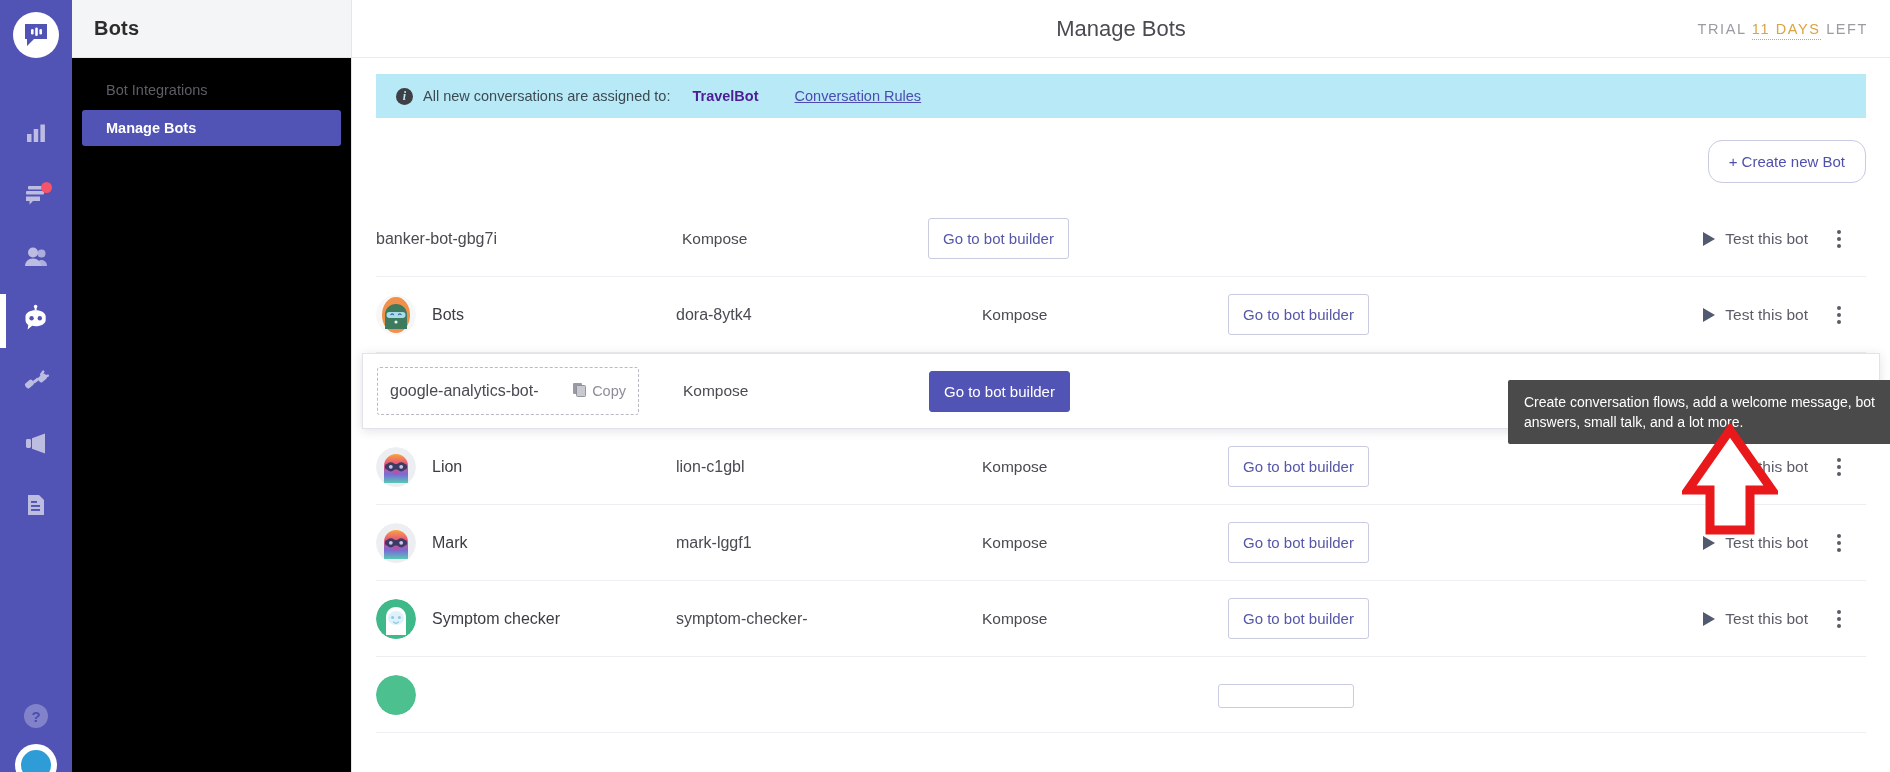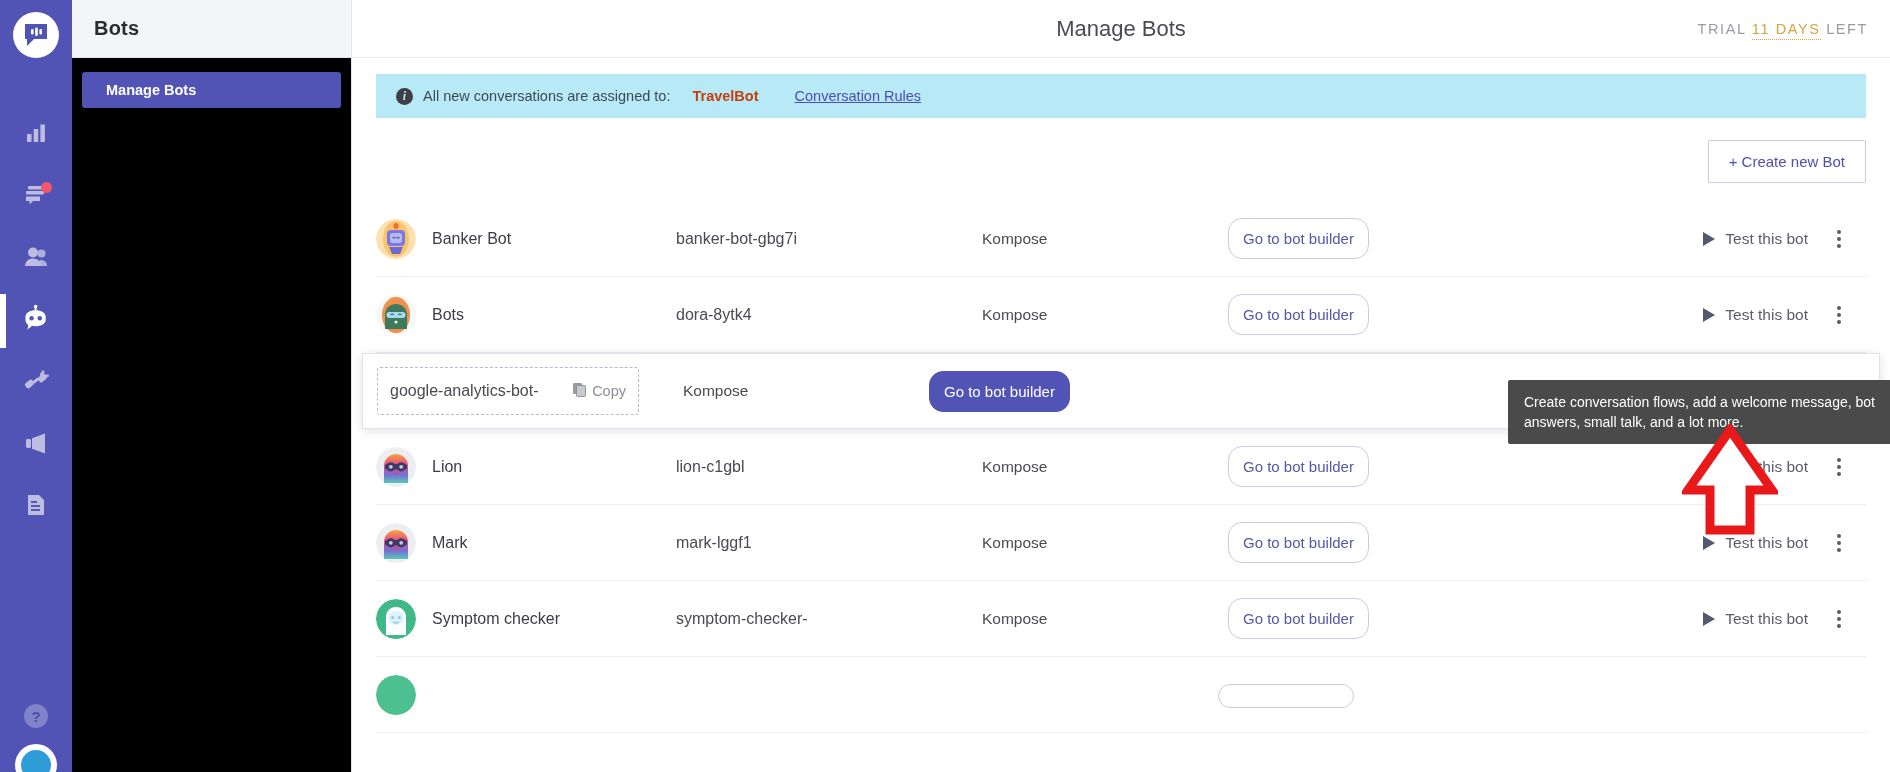--- a/index.html
+++ b/index.html
@@ -89,27 +89,27 @@
   .infobar {
     margin: 16px 24px 0 24px; height: 44px; background: #b8e9f7;
     display: flex; align-items: center; padding-left: 20px; gap: 10px;
     font-size: 14.5px; color: #3c4a52;
   }
   .info-ico {
     width: 17px; height: 17px; border-radius: 50%; background: #3f3f46;
     color: #b8e9f7; font-size: 12px; font-style: italic; font-weight: 700;
     display: flex; align-items: center; justify-content: center; font-family: "Liberation Serif", serif;
   }
-  .infobar .bot-name { font-weight: 700; color: #c2410c; margin-left: 12px; }
+  .infobar .bot-name { font-weight: 700; color: #4c1d95; margin-left: 12px; }
   .infobar .rules-link { margin-left: 26px; color: #4b4bb0; text-decoration: underline; cursor: pointer; }
 
   .create-row { display: flex; justify-content: flex-end; padding: 22px 24px 0 24px; }
   .create-btn {
     border: 1px solid #c9cbe0; background: #fff; color: #4f4fae;
-    font-size: 15px; padding: 12px 20px; border-radius: 1px; cursor: pointer;
+    font-size: 15px; padding: 12px 20px; border-radius: 14px; cursor: pointer;
     font-family: inherit;
   }
 
   
   .table-wrap { margin: 18px 24px 0 24px; position: relative; }
   .thead {
     display: flex; align-items: center; height: 46px;
     border-bottom: 1px solid #e9eaee;
     font-size: 13.5px; letter-spacing: 1.1px; color: #9c9ca6;
   }
@@ -138,21 +138,21 @@
 
   .id-box {
     display: inline-flex; align-items: center; 
     border: 1px dashed #b9bac4; border-radius: 3px;
     padding: 14px 12px; min-width: 262px; justify-content: space-between;
   }
   .copy-btn { display: inline-flex; align-items: center; gap: 5px; color: #8d8d98; font-size: 14.5px; cursor: pointer; }
 
   .gbb {
     border: 1px solid #c9cbe0; background: #fff; color: #5657a8;
-    font-size: 15px; padding: 11px 14px; border-radius: 14px; cursor: pointer;
+    font-size: 15px; padding: 11px 14px; border-radius: 3px; cursor: pointer;
     font-family: inherit; min-width: 136px; text-align:center;
   }
   .gbb.primary { background: #5153b5; border-color: #5153b5; color: #fff; }
 
   .test-link { font-size: 15.5px; color: #5c5c68; cursor: pointer; }
   .play { width: 0; height: 0; border-left: 12px solid #515a6e; border-top: 7px solid transparent; border-bottom: 7px solid transparent; }
   .kebab { display: flex; flex-direction: column; gap: 3px; cursor: pointer; }
   .kebab i { width: 4px; height: 4px; border-radius: 50%; background: #5b5b68; display: block; }
 
   
@@ -265,20 +265,23 @@
           <span class="inner"></span>
         </div>
     </div>
   </div>
 
   <div class="side">
     <div class="side-head">
       <h2>Bots</h2>
     </div>
     <div class="side-list">
+      <div class="side-item">
+        <span>Bot Integrations</span>
+      </div>
       <div class="side-item active">
         <span>Manage Bots</span>
       </div>
     </div>
   </div>
 
   <div class="main">
 
     <div class="topbar">
       <h1>Manage Bots</h1>
@@ -296,34 +299,20 @@
       <span class="rules-link">Conversation Rules</span>
     </div>
 
     <div class="create-row">
       <button class="create-btn">+ Create new Bot</button>
     </div>
 
     <div class="table-wrap">
 
       <div class="row">
-        <div class="c-name">
-          <span class="bot-av">
-            <svg width="40" height="40" viewBox="0 0 40 40">
-                <circle cx="20" cy="20" r="20" fill="#fde2b0"></circle>
-                <ellipse cx="20" cy="20" rx="13" ry="18" fill="#fbc56b"></ellipse>
-                <rect x="17.5" y="4" width="5" height="6" rx="2.5" fill="#ef6c33"></rect>
-                <rect x="11" y="11" width="18" height="16" rx="4" fill="#7a79e0"></rect>
-                <rect x="14" y="14" width="12" height="10" rx="3" fill="#b9b8f3"></rect>
-                <path d="M17 18.5a1.6 1.6 0 0 0 2.2 0M21 18.5a1.6 1.6 0 0 0 2.2 0" stroke="#5a59c0" fill="none" stroke-width="1.2" stroke-linecap="round"></path>
-                <path d="M13 28 h14 l-3 7 h-8z" fill="#6b6ad6"></path>
-              </svg>
-          </span>
-          <span class="bot-name-txt">Banker Bot</span>
-        </div>
         <div class="c-id bot-id-txt">banker-bot-gbg7i</div>
         <div class="c-plat plat-txt">Kompose</div>
         <div class="c-btn">
           <button class="gbb">Go to bot builder</button>
         </div>
         <div class="c-test">
           <span class="play"></span>
           <span class="test-link">Test this bot</span>
         </div>
         <div class="c-kebab">

